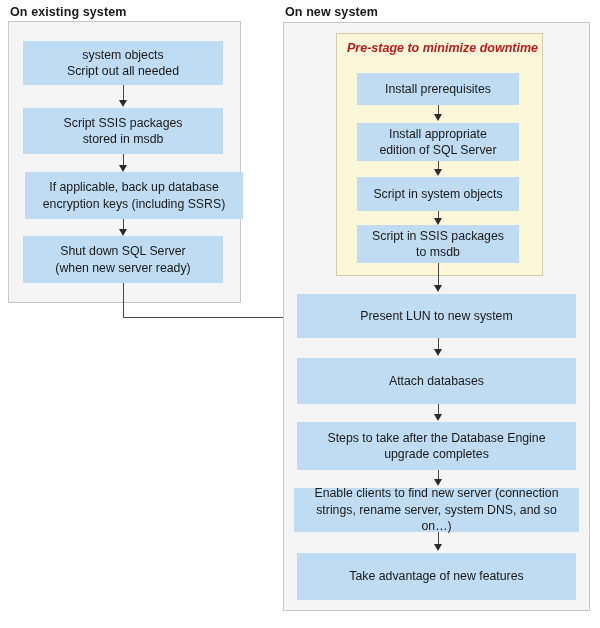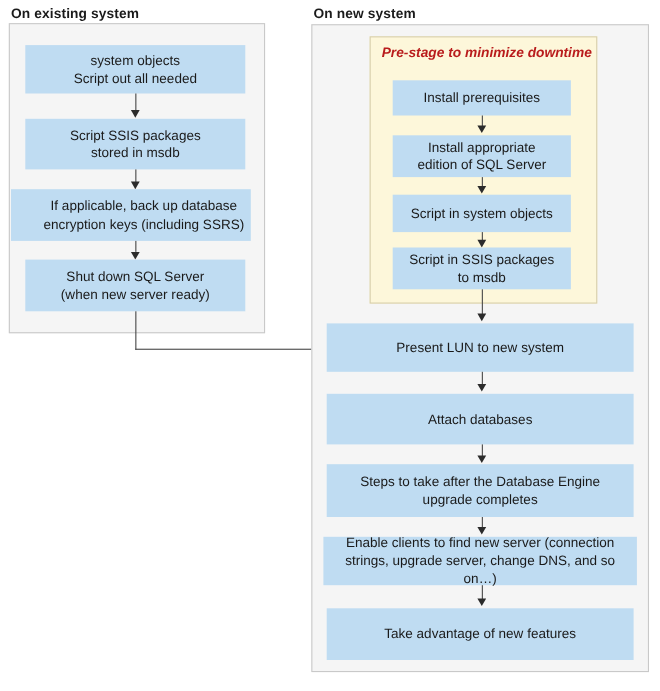--- a/index.html
+++ b/index.html
@@ -111,21 +111,21 @@
 
   <div class="node" style="left:23px; top:108px; width:200px; height:46px;">
     <div>
       <span>Script SSIS packages</span>
       <span>stored in msdb</span>
     </div>
   </div>
   <div class="arrow arrow-v" style="left:122.5px; top:154px; height:12px;"></div>
   <div class="arrowhead-down" style="left:118.5px; top:165px;"></div>
 
-  <div class="node" style="left:10px; top:172px; width:218px; height:47px;justify-content:flex-end;">
+  <div class="node" style="left:25px; top:172px; width:218px; height:47px;">
     <div>
       <span>If applicable, back up database</span>
       <span>encryption keys (including SSRS)</span>
     </div>
   </div>
   <div class="arrow arrow-v" style="left:122.5px; top:219px; height:10px;"></div>
   <div class="arrowhead-down" style="left:118.5px; top:229px;"></div>
 
   <div class="node" style="left:23px; top:236px; width:200px; height:47px;">
     <div>
@@ -201,21 +201,21 @@
       <span>Steps to take after the Database Engine</span>
       <span>upgrade completes</span>
     </div>
   </div>
   <div class="arrow arrow-v" style="left:437.5px; top:470px; height:10px;"></div>
   <div class="arrowhead-down" style="left:433.5px; top:479px;"></div>
 
   <div class="node" style="left:294px; top:488px; width:285px; height:44px;">
     <div>
       <span>Enable clients to find new server (connection</span>
-      <span>strings, upgrade server, change DNS, and so on…)</span>
+      <span>strings, rename server, system DNS, and so on…)</span>
     </div>
   </div>
   <div class="arrow arrow-v" style="left:437.5px; top:532px; height:13px;"></div>
   <div class="arrowhead-down" style="left:433.5px; top:544px;"></div>
 
   <div class="node" style="left:297px; top:553px; width:279px; height:47px;">
     <div>
       <span>Take advantage of new features</span>
     </div>
   </div>

